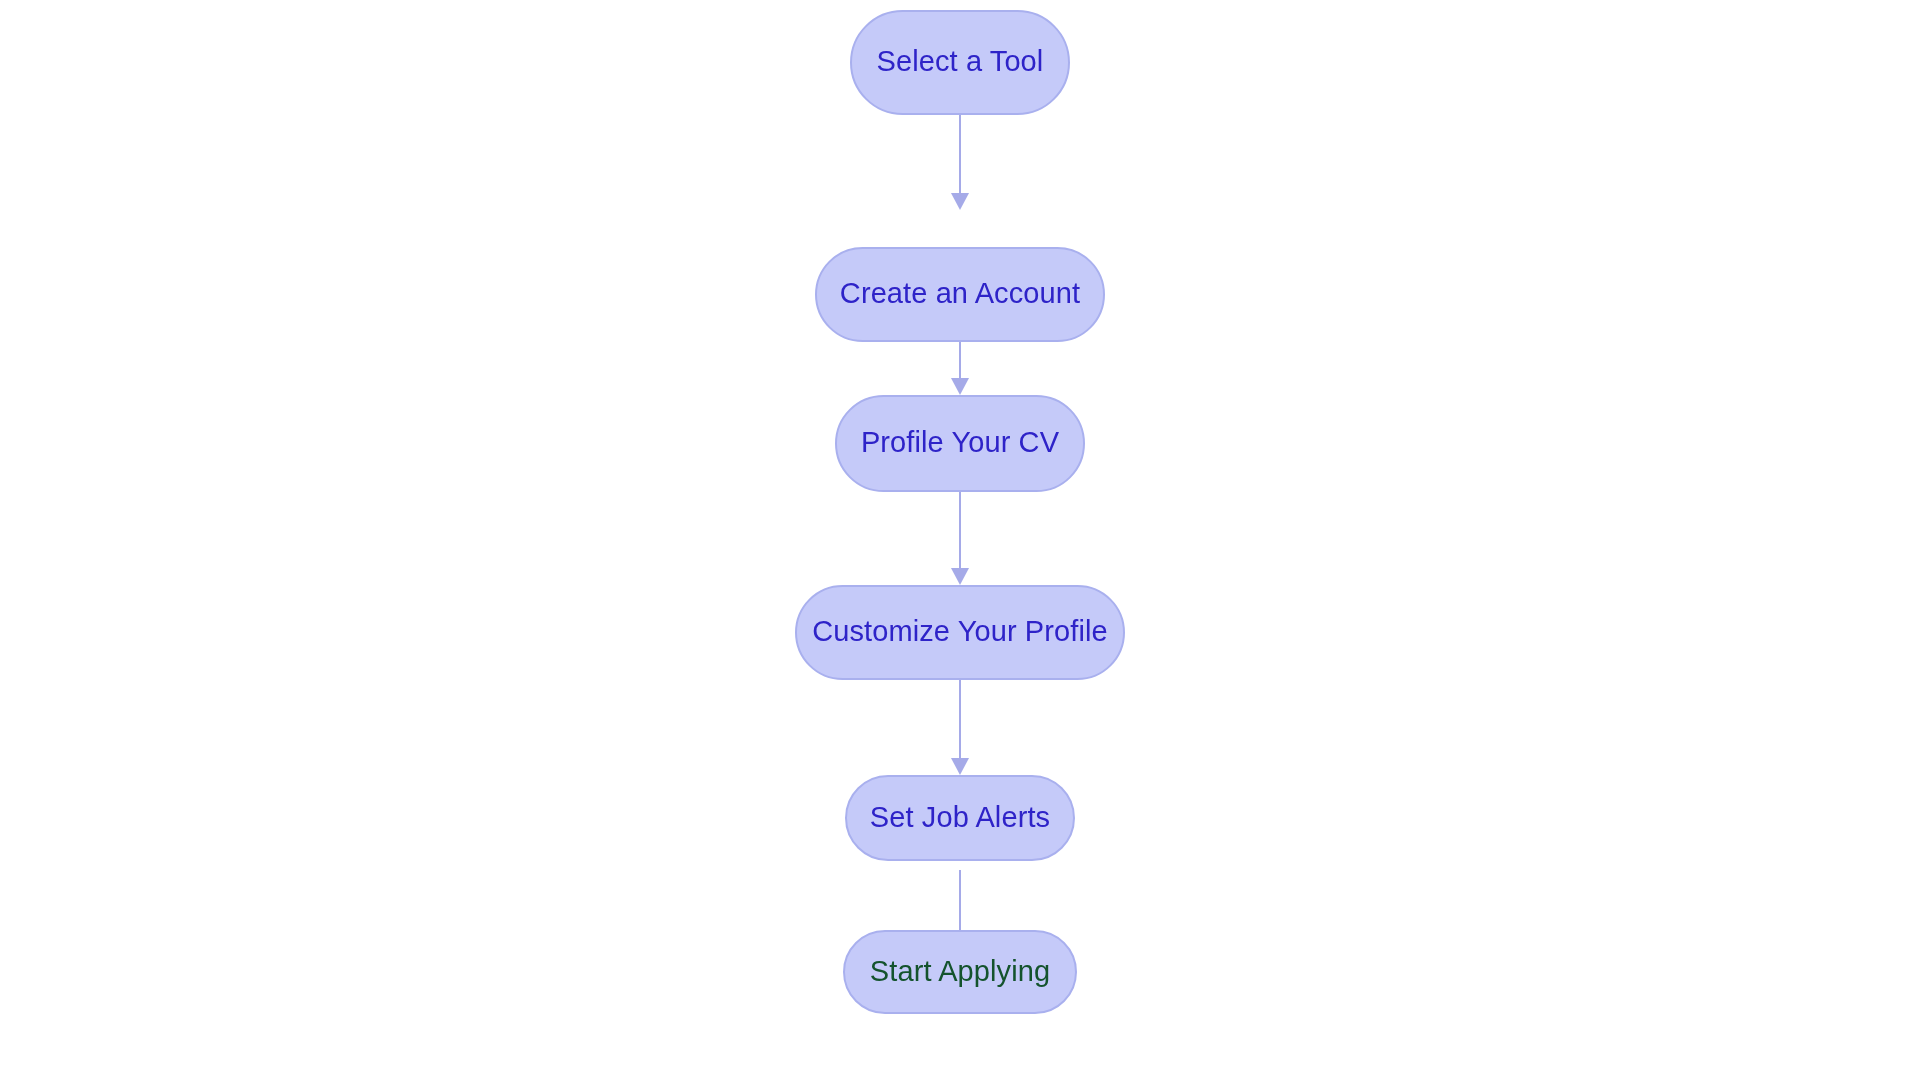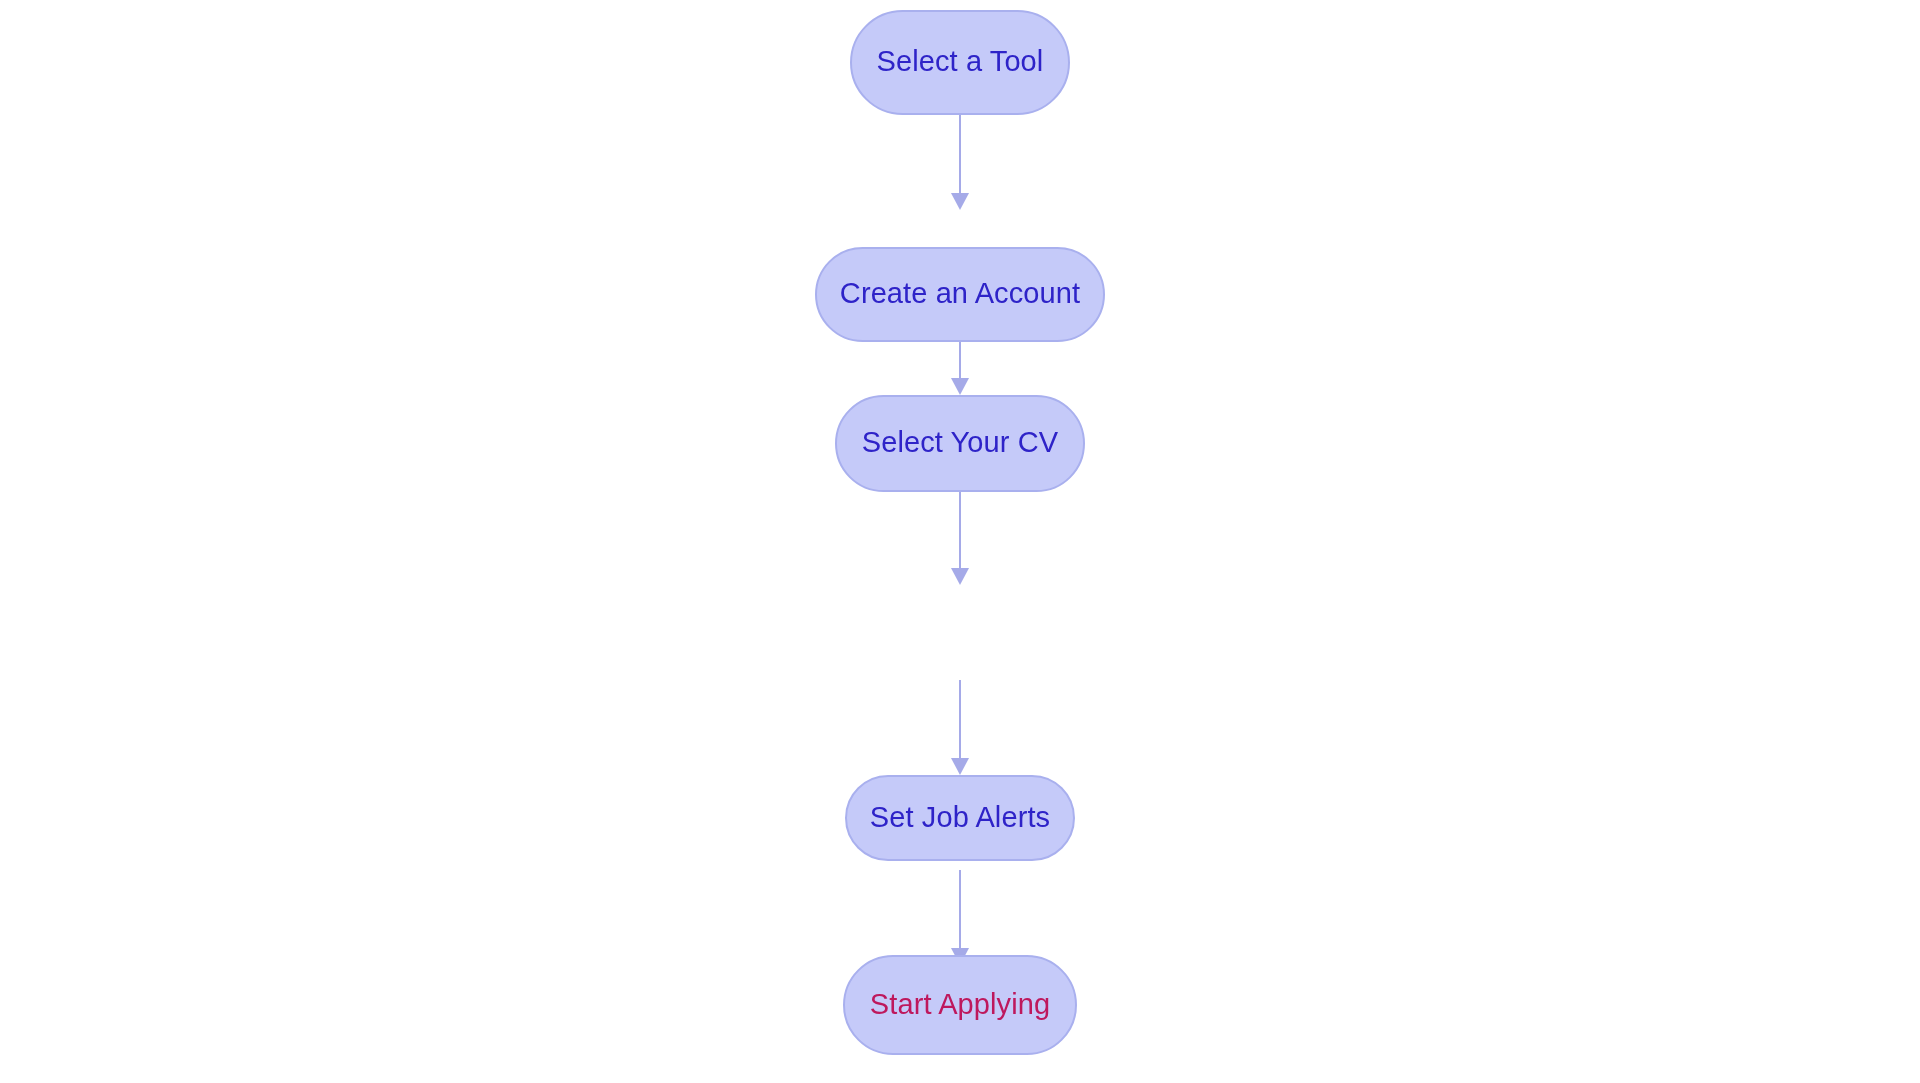--- a/index.html
+++ b/index.html
@@ -102,25 +102,28 @@
 
   <div class="flow-node" style="left: 850px; top: 10px; width: 220px; height: 105px; background: rgb(197, 202, 249); border-color: rgb(169, 176, 238); color: rgb(46, 35, 200);">
     <span class="node-label">Select a Tool</span>
   </div>
 
   <div class="flow-node" style="left: 815px; top: 210px; width: 290px; height: 95px; background: rgb(197, 202, 249); border-color: rgb(169, 176, 238); color: rgb(46, 35, 200); margin-top: 37px;">
     <span class="node-label">Create an Account</span>
   </div>
 
   <div class="flow-node" style="left: 835px; top: 395px; width: 250px; height: 97px; background: rgb(197, 202, 249); border-color: rgb(169, 176, 238); color: rgb(46, 35, 200);">
-    <span class="node-label">Select Your CV</span>
+    <span class="node-label">Profile Your CV</span>
   </div>
 
+  <div class="flow-node" style="left: 795px; top: 585px; width: 330px; height: 95px; background: rgb(197, 202, 249); border-color: rgb(169, 176, 238); color: rgb(46, 35, 200);">
+    <span class="node-label">Customize Your Profile</span>
+  </div>
 
   <div class="flow-node" style="left: 845px; top: 775px; width: 230px; height: 86px; background: rgb(197, 202, 249); border-color: rgb(169, 176, 238); color: rgb(46, 35, 200);">
     <span class="node-label">Set Job Alerts</span>
   </div>
 
-  <div class="flow-node" style="left: 843px; top: 955px; width: 234px; height: 100px; background: rgb(197, 202, 249); border-color: rgb(169, 176, 238); color: #be185d;">
+  <div class="flow-node" style="left: 843px; top: 930px; width: 234px; height: 84px; background: rgb(197, 202, 249); border-color: rgb(169, 176, 238); color: #14532d;">
     <span class="node-label">Start Applying</span>
   </div>
 
 </div>
 
 </body></html>

